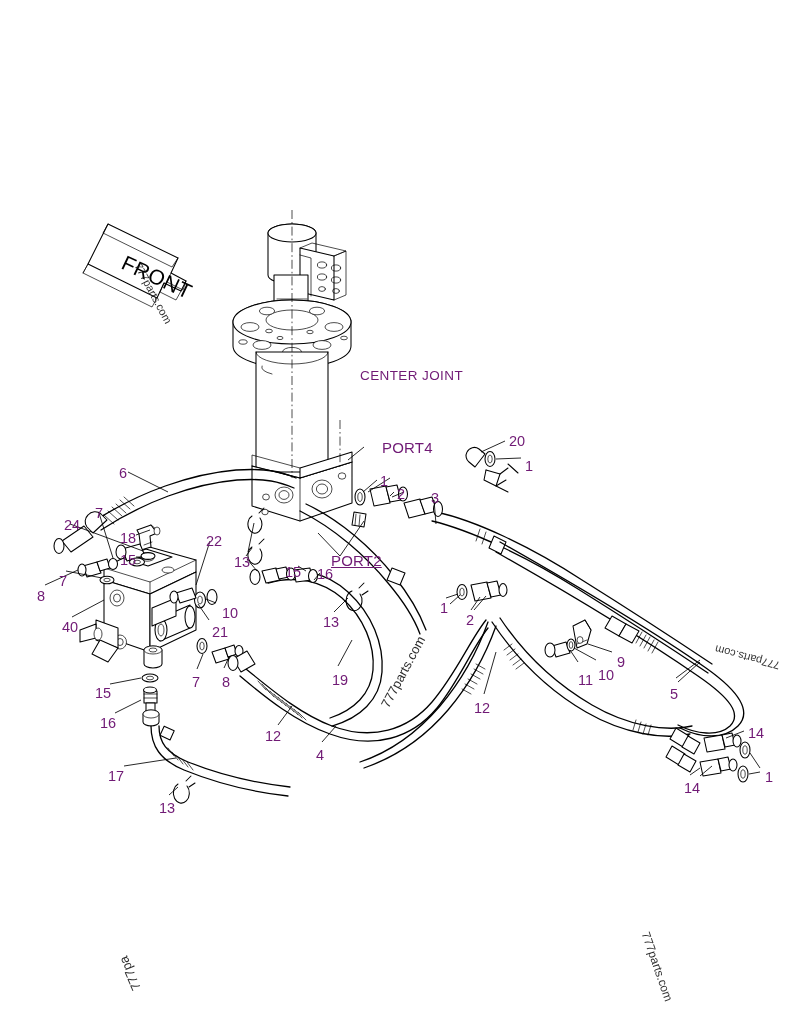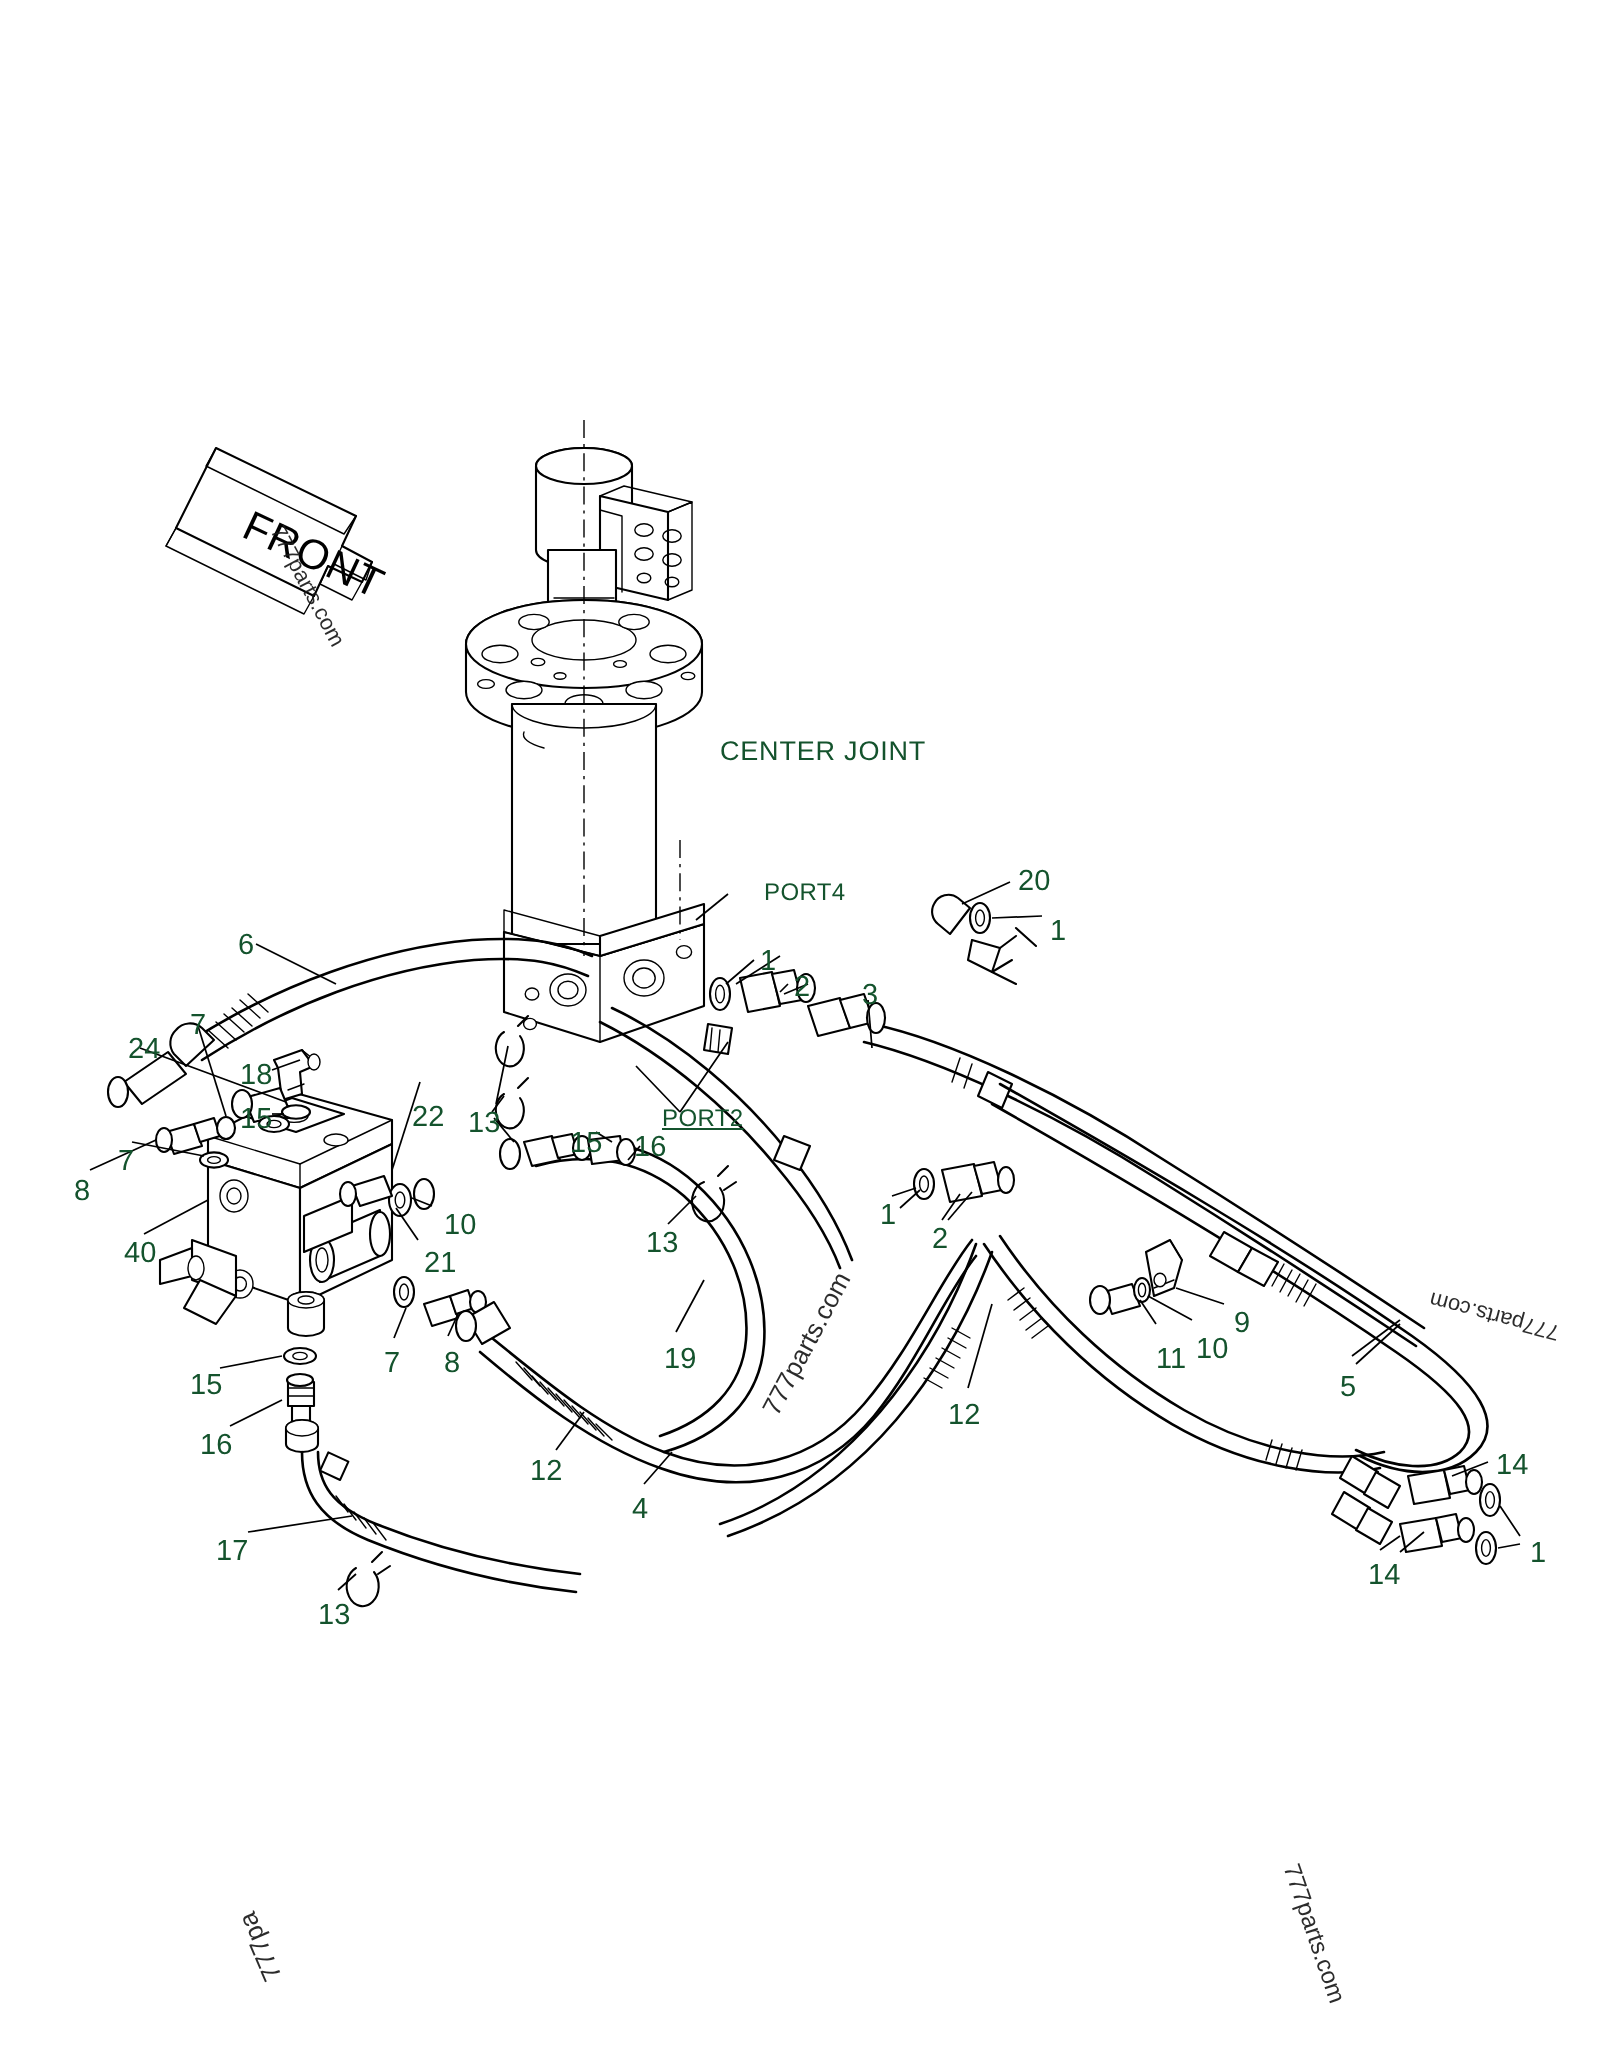--- a/index.html
+++ b/index.html
@@ -2,23 +2,23 @@
 <html><head>
 <meta charset="utf-8">
 <title>Hydraulic Parts Diagram</title>
 <style>
   html,body{margin:0;padding:0;background:#ffffff;}
   body{width:800px;height:1035px;overflow:hidden;
        font-family:"Liberation Sans","DejaVu Sans",sans-serif;}
   #sheet{position:relative;width:800px;height:1035px;background:#fff;}
   #svgroot{position:absolute;left:0;top:0;width:800px;height:1035px;}
   .lbl{position:absolute;font-family:"Liberation Sans",sans-serif;
-       font-size:13px;color:#14532d;white-space:nowrap;line-height:1;}
+       font-size:13px;color:#701a75;white-space:nowrap;line-height:1;}
   .callout{font-size:14.5px;}
-  .portlbl{font-size:12px;letter-spacing:.2px;padding-left:16px;}
+  .portlbl{font-size:15px;letter-spacing:.2px;padding-left:16px;}
   .titlelbl{font-size:13.5px;letter-spacing:.4px;}
   .wm{position:absolute;color:#1a1a1a;font-family:"Liberation Sans",sans-serif;
       white-space:nowrap;opacity:.92;}
 </style>
 </head>
 <body>
 
 <div id="sheet">
 
   <svg id="svgroot" viewBox="0 0 800 1035">
@@ -426,21 +426,21 @@
 
   <div id="callout-layer">
       <div class="lbl callout" style="left: 64px; top: 518px;">24</div>
       <div class="lbl callout" style="left: 95px; top: 506px;">7</div>
       <div class="lbl callout" style="left: 119px; top: 466px;">6</div>
       <div class="lbl callout" style="left: 37px; top: 589px;">8</div>
       <div class="lbl callout" style="left: 59px; top: 574px;">7</div>
       <div class="lbl callout" style="left: 120px; top: 531px;">18</div>
       <div class="lbl callout" style="left: 120px; top: 553px;">15</div>
       <div class="lbl callout" style="left: 62px; top: 620px;">40</div>
-      <div class="lbl callout" style="left: 206px; top: 534px; margin-top: 18px;">22</div>
+      <div class="lbl callout" style="left: 206px; top: 534px;">22</div>
       <div class="lbl callout" style="left: 222px; top: 606px;">10</div>
       <div class="lbl callout" style="left: 212px; top: 625px;">21</div>
       <div class="lbl callout" style="left: 192px; top: 675px;">7</div>
       <div class="lbl callout" style="left: 222px; top: 675px;">8</div>
       <div class="lbl callout" style="left: 95px; top: 686px;">15</div>
       <div class="lbl callout" style="left: 100px; top: 716px;">16</div>
       <div class="lbl callout" style="left: 108px; top: 769px;">17</div>
       <div class="lbl callout" style="left: 159px; top: 801px;">13</div>
       <div class="lbl callout" style="left: 234px; top: 555px;">13</div>
       <div class="lbl callout" style="left: 285px; top: 565px;">15</div>

